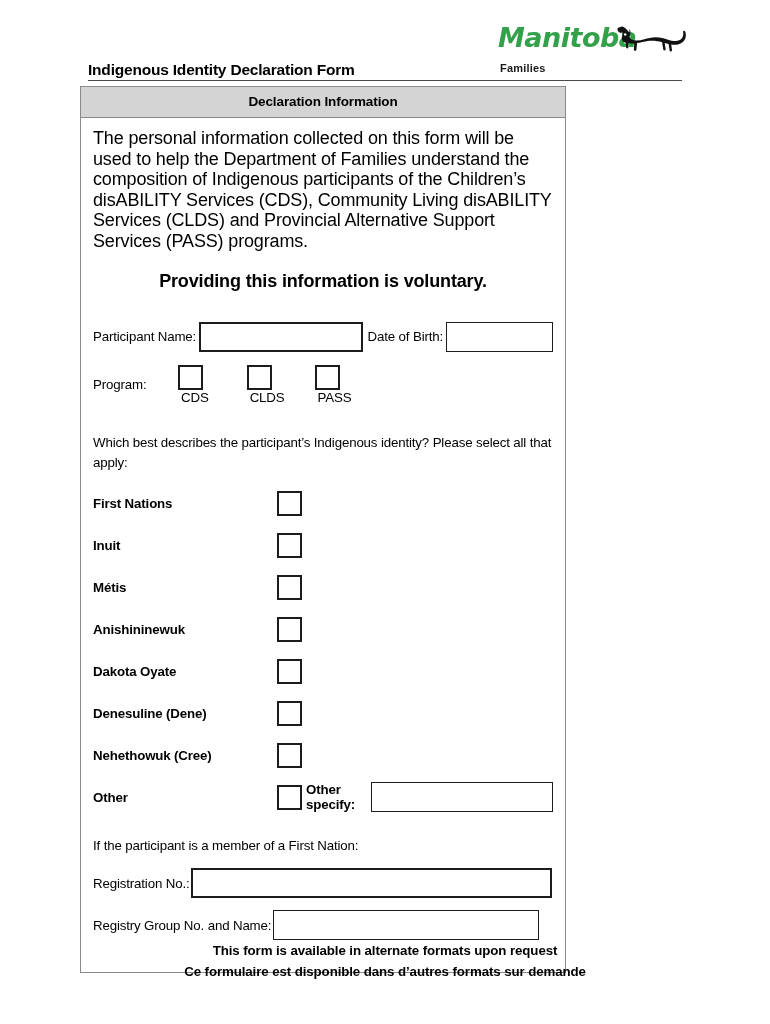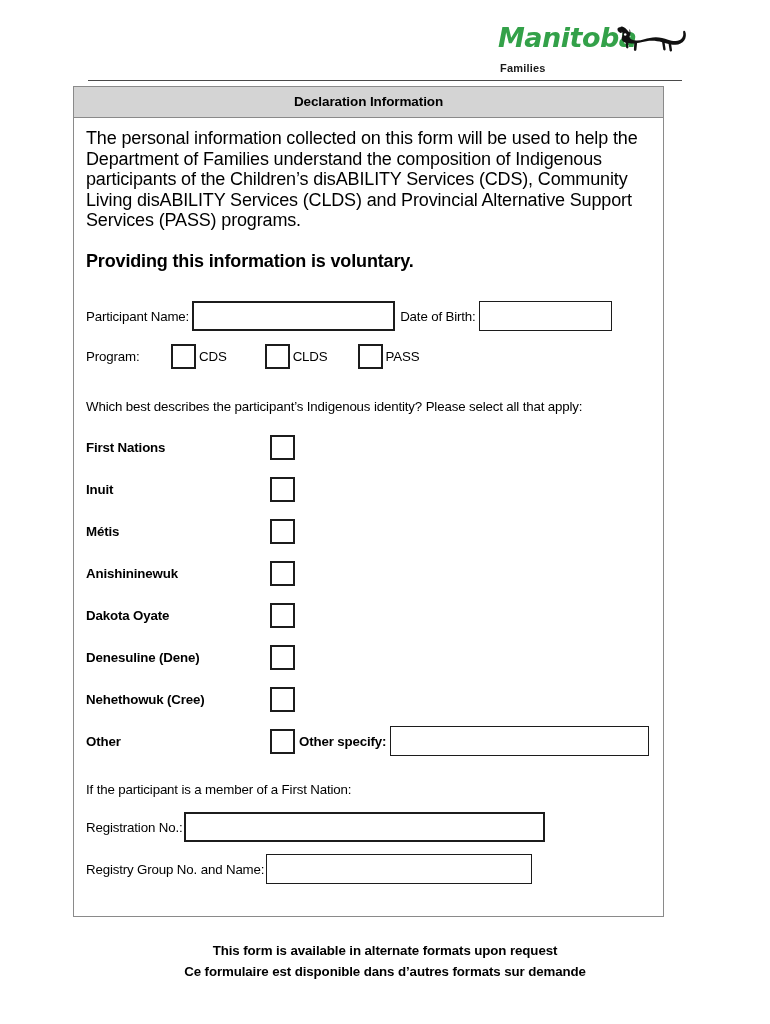--- a/index.html
+++ b/index.html
@@ -75,23 +75,23 @@
     left: 88px;
     top: 80px;
     width: 594px;
     height: 1px;
     background: #4a4a4a;
   }
 
   
   .form-table {
     position: absolute;
-    left: 73px;
+    left: 80px;
     top: 86px;
-    width: 591px;
+    width: 486px;
     border: 1px solid #8a8a8a;
     box-sizing: border-box;
     background: #fff;
   }
   .band {
     background: #d4d4d4;
     border-bottom: 1px solid #8a8a8a;
     text-align: center;
     font-weight: bold;
     font-size: 13.5px;
@@ -108,20 +108,21 @@
   }
   .decl-body p {
     margin: 0;
     font-size: 18px;
     line-height: 20.5px;
     letter-spacing: -0.15px;
   }
   .decl-body p.voluntary {
     margin-top: 20px;
     font-weight: bold;
+    text-align: center;
   }
 
   
   .part-body {
     padding: 14px 12px 14px 12px;
     position: relative;
   }
   .row {
     display: flex;
     align-items: center;
@@ -150,21 +151,21 @@
 
   .row-program { }
   .cbx {
     width: 25px;
     height: 25px;
     border: 2px solid #1c1c1c;
     background: #fff;
     box-sizing: border-box;
     flex: none;
   }
-  .prog-item { display: flex; align-items: center; }
+  .prog-item { display: flex; align-items: flex-start; flex-direction: column; }
   .prog-item .lbl { margin-left: 3px; }
 
   .qtext {
     font-size: 13.3px;
     line-height: 20.5px;
     letter-spacing: -0.15px;
     margin: 28px 0 0 0;
     max-width: 545px;
   }
   .qtext.tight { margin-top: 26px; }
@@ -229,20 +230,21 @@
   <div class="logo-block">
     <div class="logo-word">Manitoba</div>
     <svg class="logo-bison" viewBox="0 0 72 34" aria-hidden="true">
       <path fill="#111111" d="M13.5 8.8c-1.6-2.2-3.4-4.3-5.6-5.6C6.2 2.1 4.6 2.4 4.1 3.6c-.5 1.2.3 2.4 1.2 3.4.7.8 1.3 1.7 1.3 2.9 0 1.6-.9 2.9-.9 4.5 0 1.7 1.1 3 2.4 3.7.5.3 1 .5 1.6.6l.4 4.6c.05.7.6 1.1 1.2 1.1.6 0 1.1-.5 1.1-1.2l-.1-4.3c1.8.4 3.8.6 5.9.6l-.3 6.1c0 .7.5 1.3 1.2 1.3.7 0 1.2-.5 1.3-1.2l.7-6.6c1.4-.2 2.8-.5 4.2-.8 3.3-.8 6.9-1.5 10.6-1.5 3.6 0 7 .6 10.2 1.4l1.1 7.1c.1.7.7 1.2 1.4 1.1.7-.1 1.1-.7 1-1.4l-.9-6.1c1.3.4 2.6.8 3.9 1.1l1 6.4c.1.7.7 1.2 1.4 1.1.7-.1 1.1-.7 1-1.4l-.8-5.5c1.4.2 2.9.3 4.4.2 3.5-.2 6.7-1.6 8.6-4.3 1.9-2.7 2.1-6.2 1.1-8.8-.4-1-1.2-1.1-1.7-.7-.5.4-.5 1.1-.4 1.8.3 1.9-.1 4-1.3 5.5-1.4 1.8-3.7 2.6-6.1 2.7-2.7.1-5.3-.5-7.8-1.3-3.9-1.3-7.9-2.5-12.2-2.5-4.2 0-8 1-11.6 2-2.4.7-4.8 1.3-7.2 1.4-2 .1-3.9-.2-5.4-1-1.2-.6-2-1.5-2-2.6 0-1.1.6-2.1.8-3.2.3-1.6 0-3.3-1-4.7z"></path>
       <path fill="#111111" d="M7.1 5.4C6.2 4.2 4.6 3 3.2 3.3 1.8 3.6 1.2 5 1.6 6.2c.4 1.2 1.4 2 2.5 2.5.4.2.9.3 1.3.4l.3-.5c.5-1 .4-2.2-.6-3.2z"></path>
       <circle fill="#ffffff" cx="9.2" cy="10.6" r="1.25"></circle>
     </svg>
     <div class="logo-sub">Families</div>
   </div>
 
+  <div class="page-title">Indigenous Identity Declaration Form</div>
   <div class="title-rule"></div>
 </div>
 
 <div class="form-table">
 
   <div class="band">Declaration Information</div>
   <div class="decl-body section">
     <p>The personal information collected on this form will be used to help the Department of Families understand the composition of Indigenous participants of the Children’s disABILITY Services (CDS), Community Living disABILITY Services (CLDS) and Provincial Alternative Support Services (PASS) programs.</p>
     <p class="voluntary">Providing this information is voluntary.</p>
   </div>

